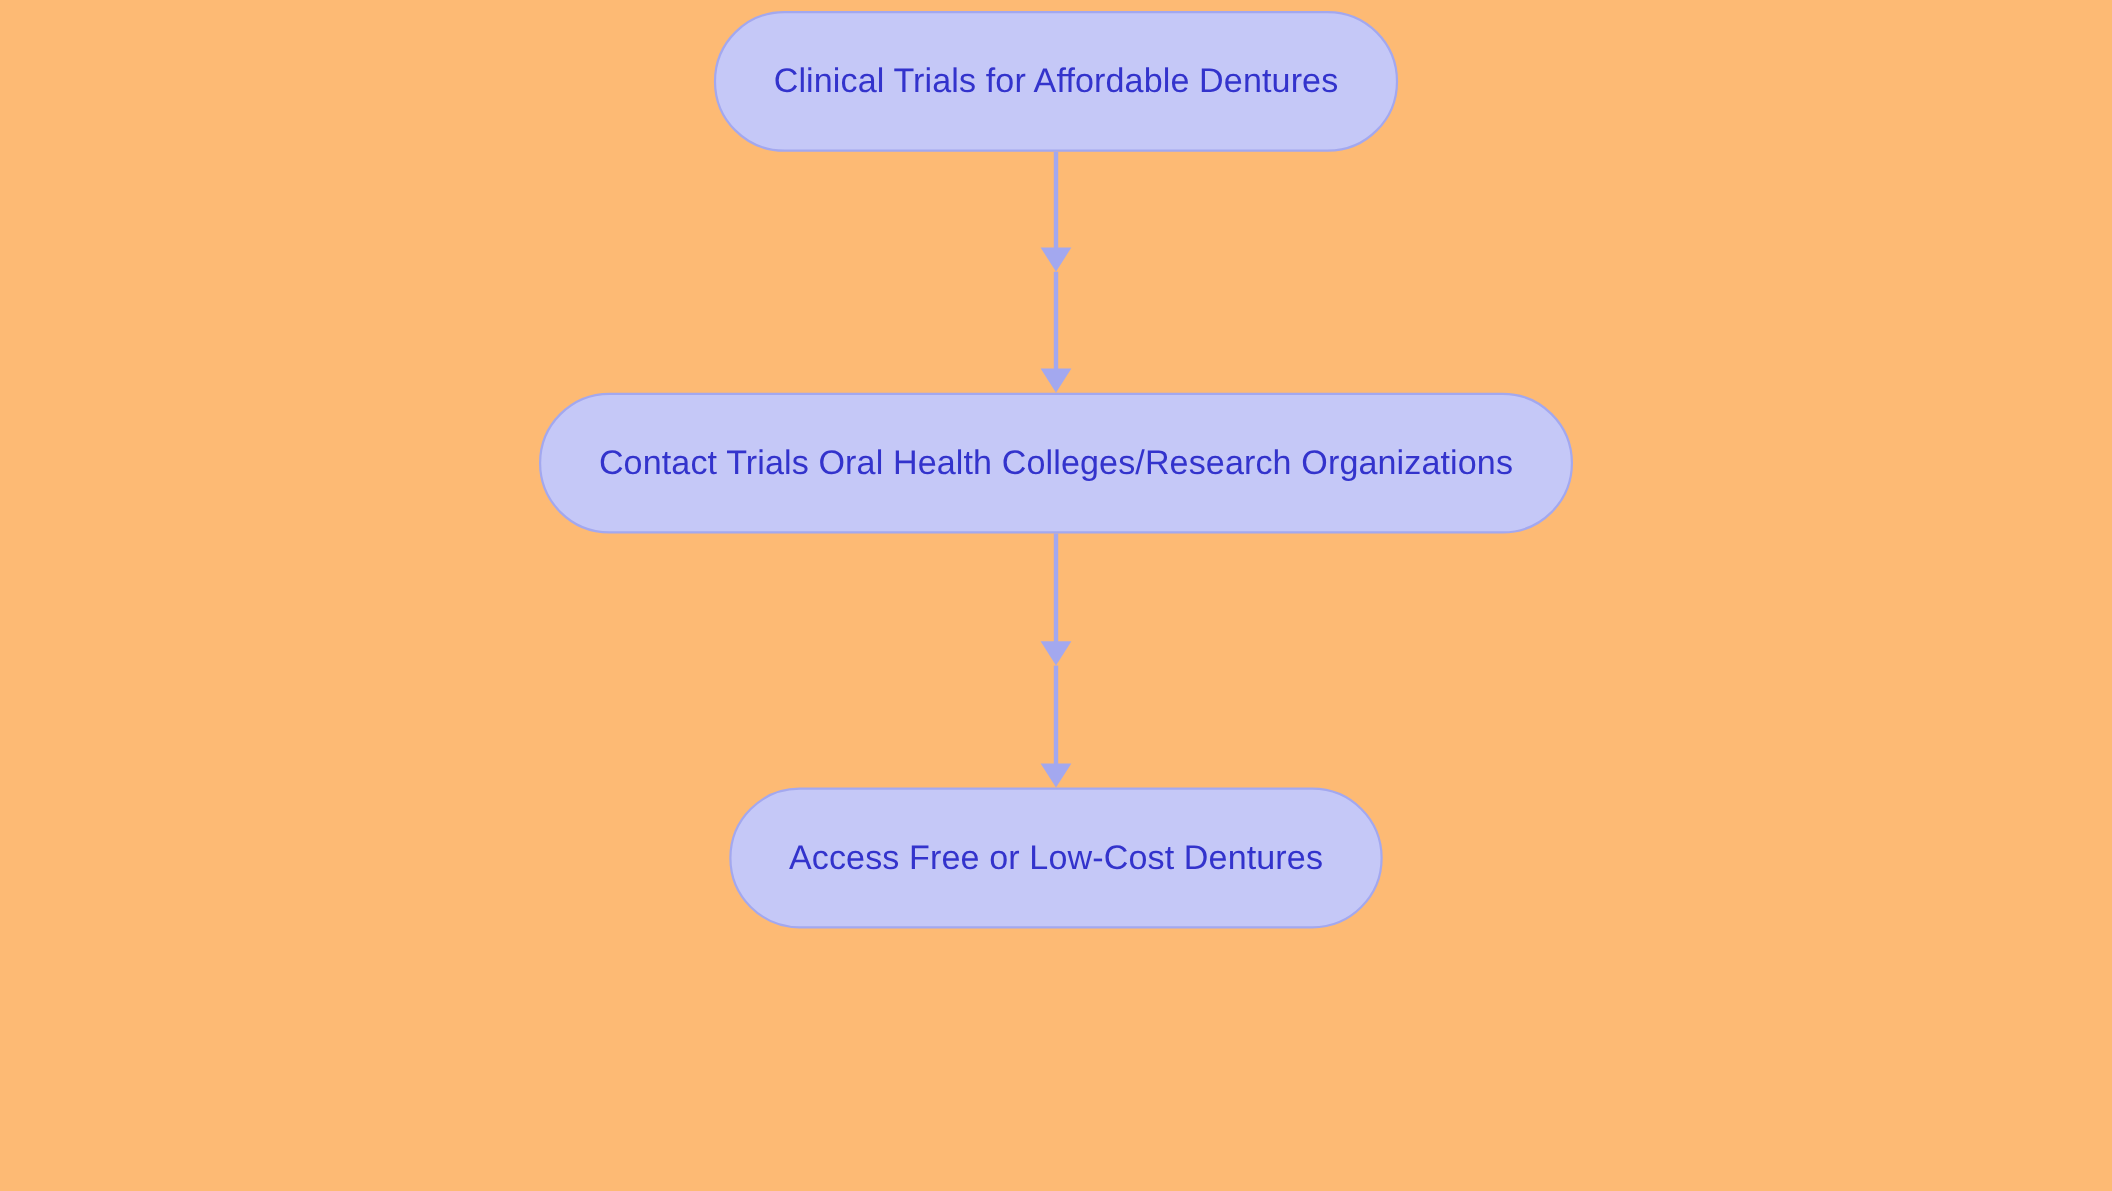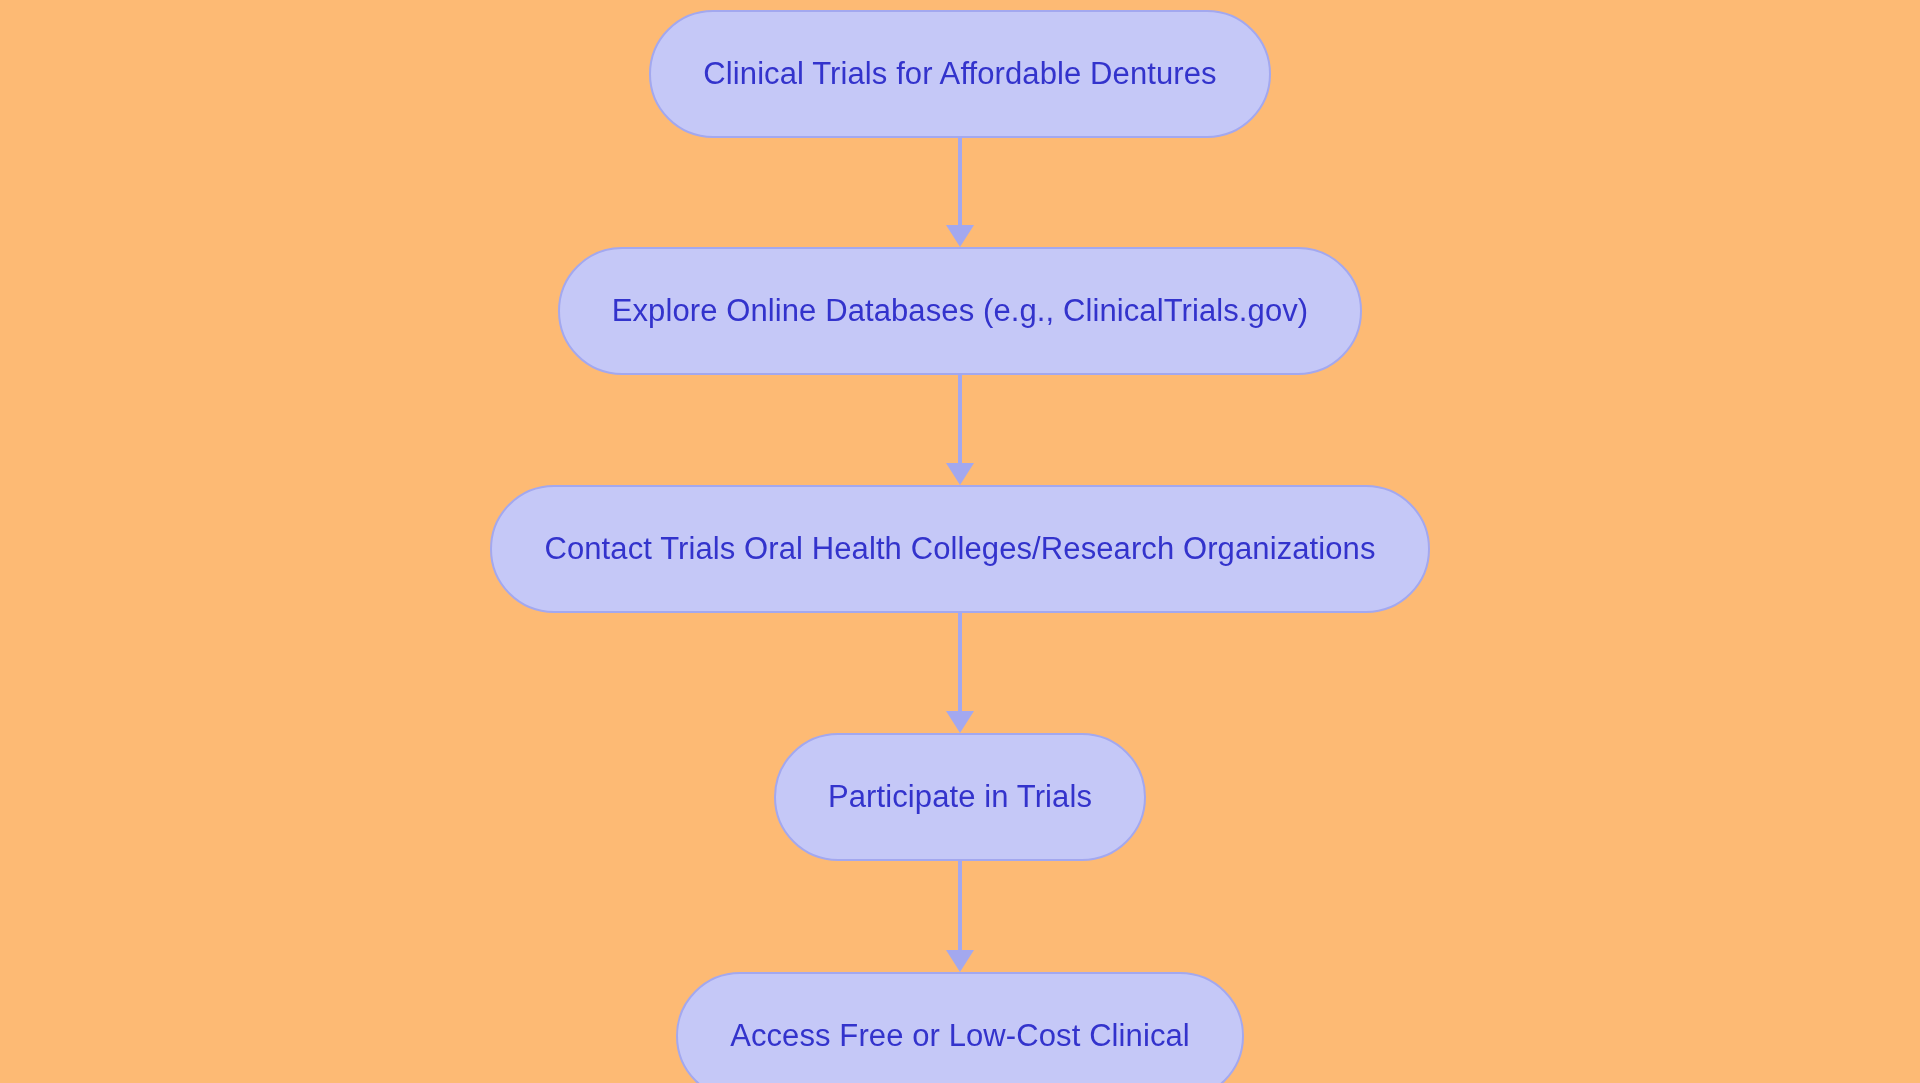--- a/index.html
+++ b/index.html
@@ -100,45 +100,39 @@
 
     <div class="node">
       <span class="node-label">Clinical Trials for Affordable Dentures</span>
     </div>
 
     <div class="connector c1">
       <div class="connector-line"></div>
       <div class="connector-head"></div>
     </div>
 
-    <div class="node">
-      <span class="node-label">Explore Online Databases (e.g., ClinicalTrials.gov)</span>
-    </div>
 
     <div class="connector c2">
       <div class="connector-line"></div>
       <div class="connector-head"></div>
     </div>
 
     <div class="node">
       <span class="node-label">Contact Trials Oral Health Colleges/Research Organizations</span>
     </div>
 
     <div class="connector c3">
       <div class="connector-line"></div>
       <div class="connector-head"></div>
     </div>
 
-    <div class="node">
-      <span class="node-label">Participate in Trials</span>
-    </div>
 
     <div class="connector c4">
       <div class="connector-line"></div>
       <div class="connector-head"></div>
     </div>
 
     <div class="node">
-      <span class="node-label">Access Free or Low-Cost Clinical</span>
+      <span class="node-label">Access Free or Low-Cost Dentures</span>
     </div>
 
   </div>
 </div>
 
 </body></html>

